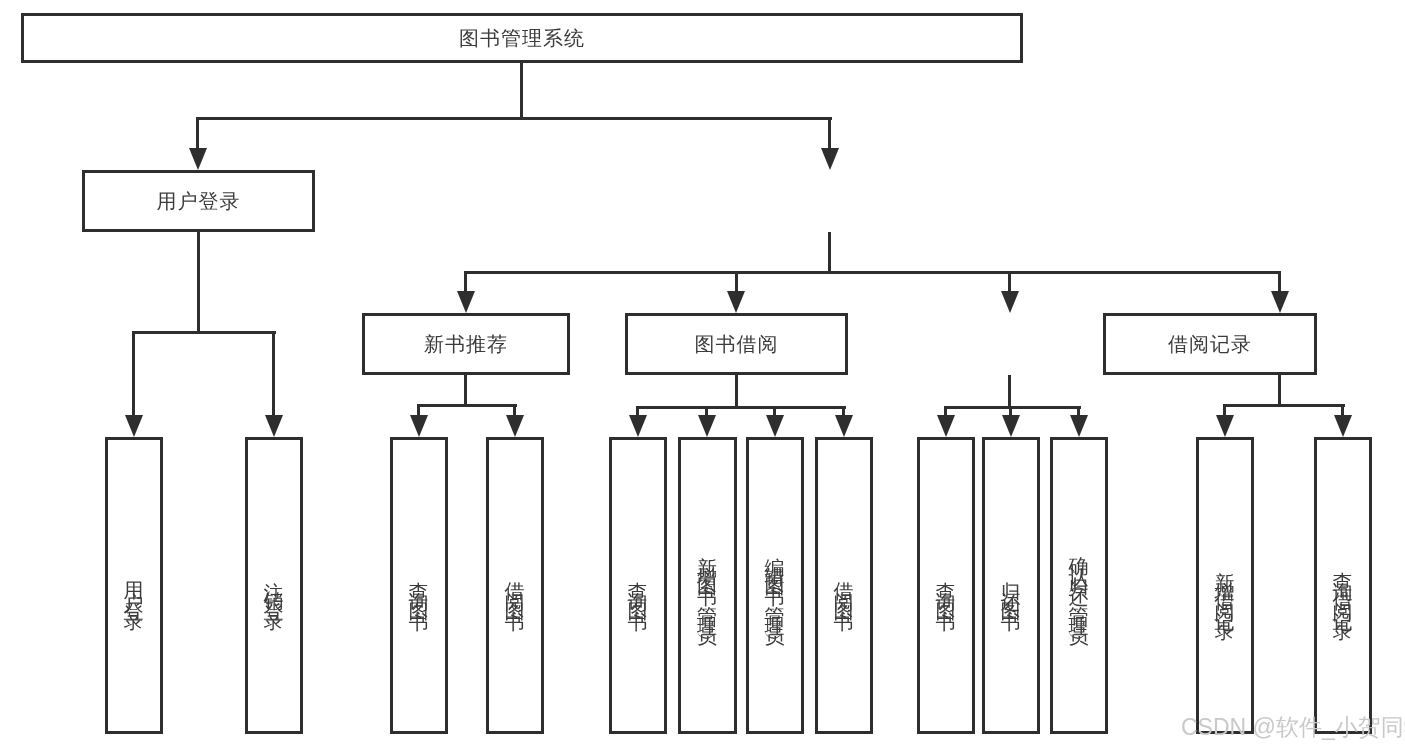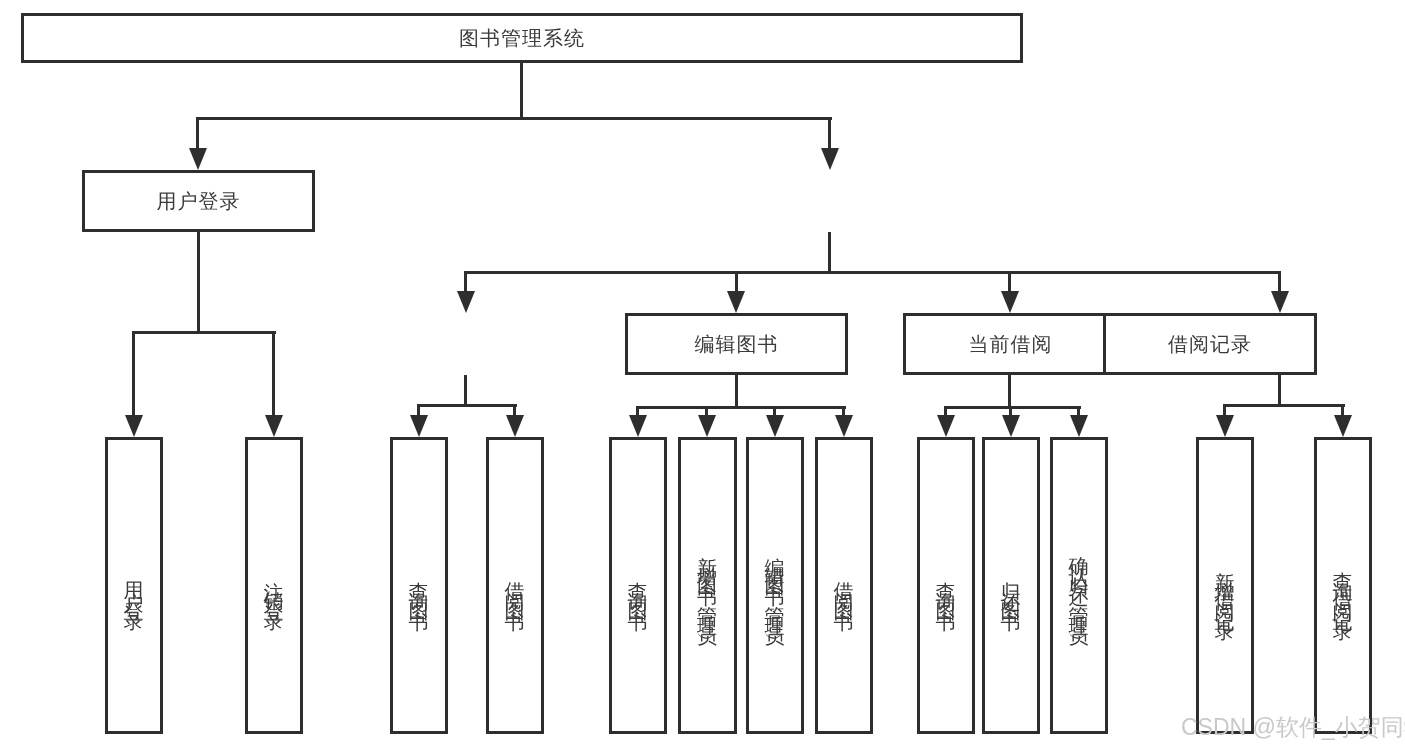--- a/index.html
+++ b/index.html
@@ -67,28 +67,28 @@
 
   <div class="box" style="left:21px;top:13px;width:1002px;height:50px">
     <span>图书管理系统</span>
   </div>
 
   <div class="box" style="left:82px;top:170px;width:233px;height:62px">
     <span>用户登录</span>
   </div>
 
 
+  <div class="box" style="left:362px;top:313px;width:208px;height:62px">
+    <span>新书推荐</span>
+  </div>
 
   <div class="box" style="left:625px;top:313px;width:223px;height:62px">
-    <span>编辑图书</span>
-  </div>
-
-  <div class="box" style="left:903px;top:313px;width:215px;height:62px">
-    <span>当前借阅</span>
-  </div>
+    <span>图书借阅</span>
+  </div>
+
 
   <div class="box" style="left:1103px;top:313px;width:214px;height:62px">
     <span>借阅记录</span>
   </div>
 
   <div class="box" style="left:105px;top:437px;width:58px;height:297px">
     <span class="vt">用户登录</span>
   </div>
 
   <div class="box" style="left:245px;top:437px;width:58px;height:297px">

